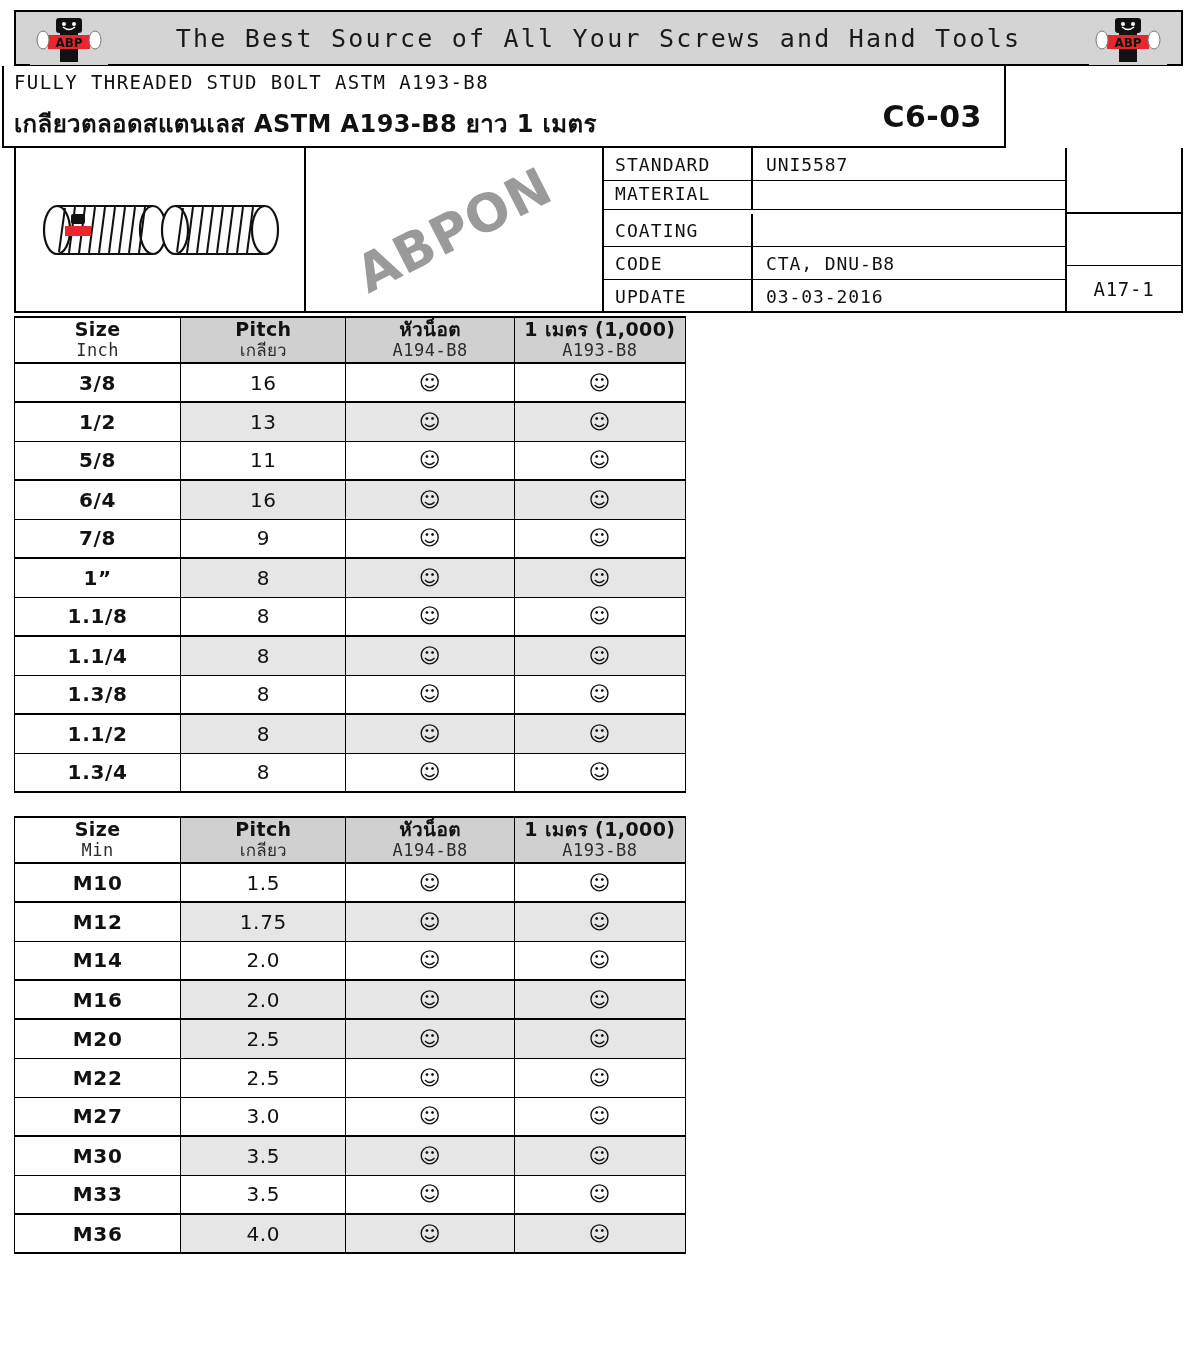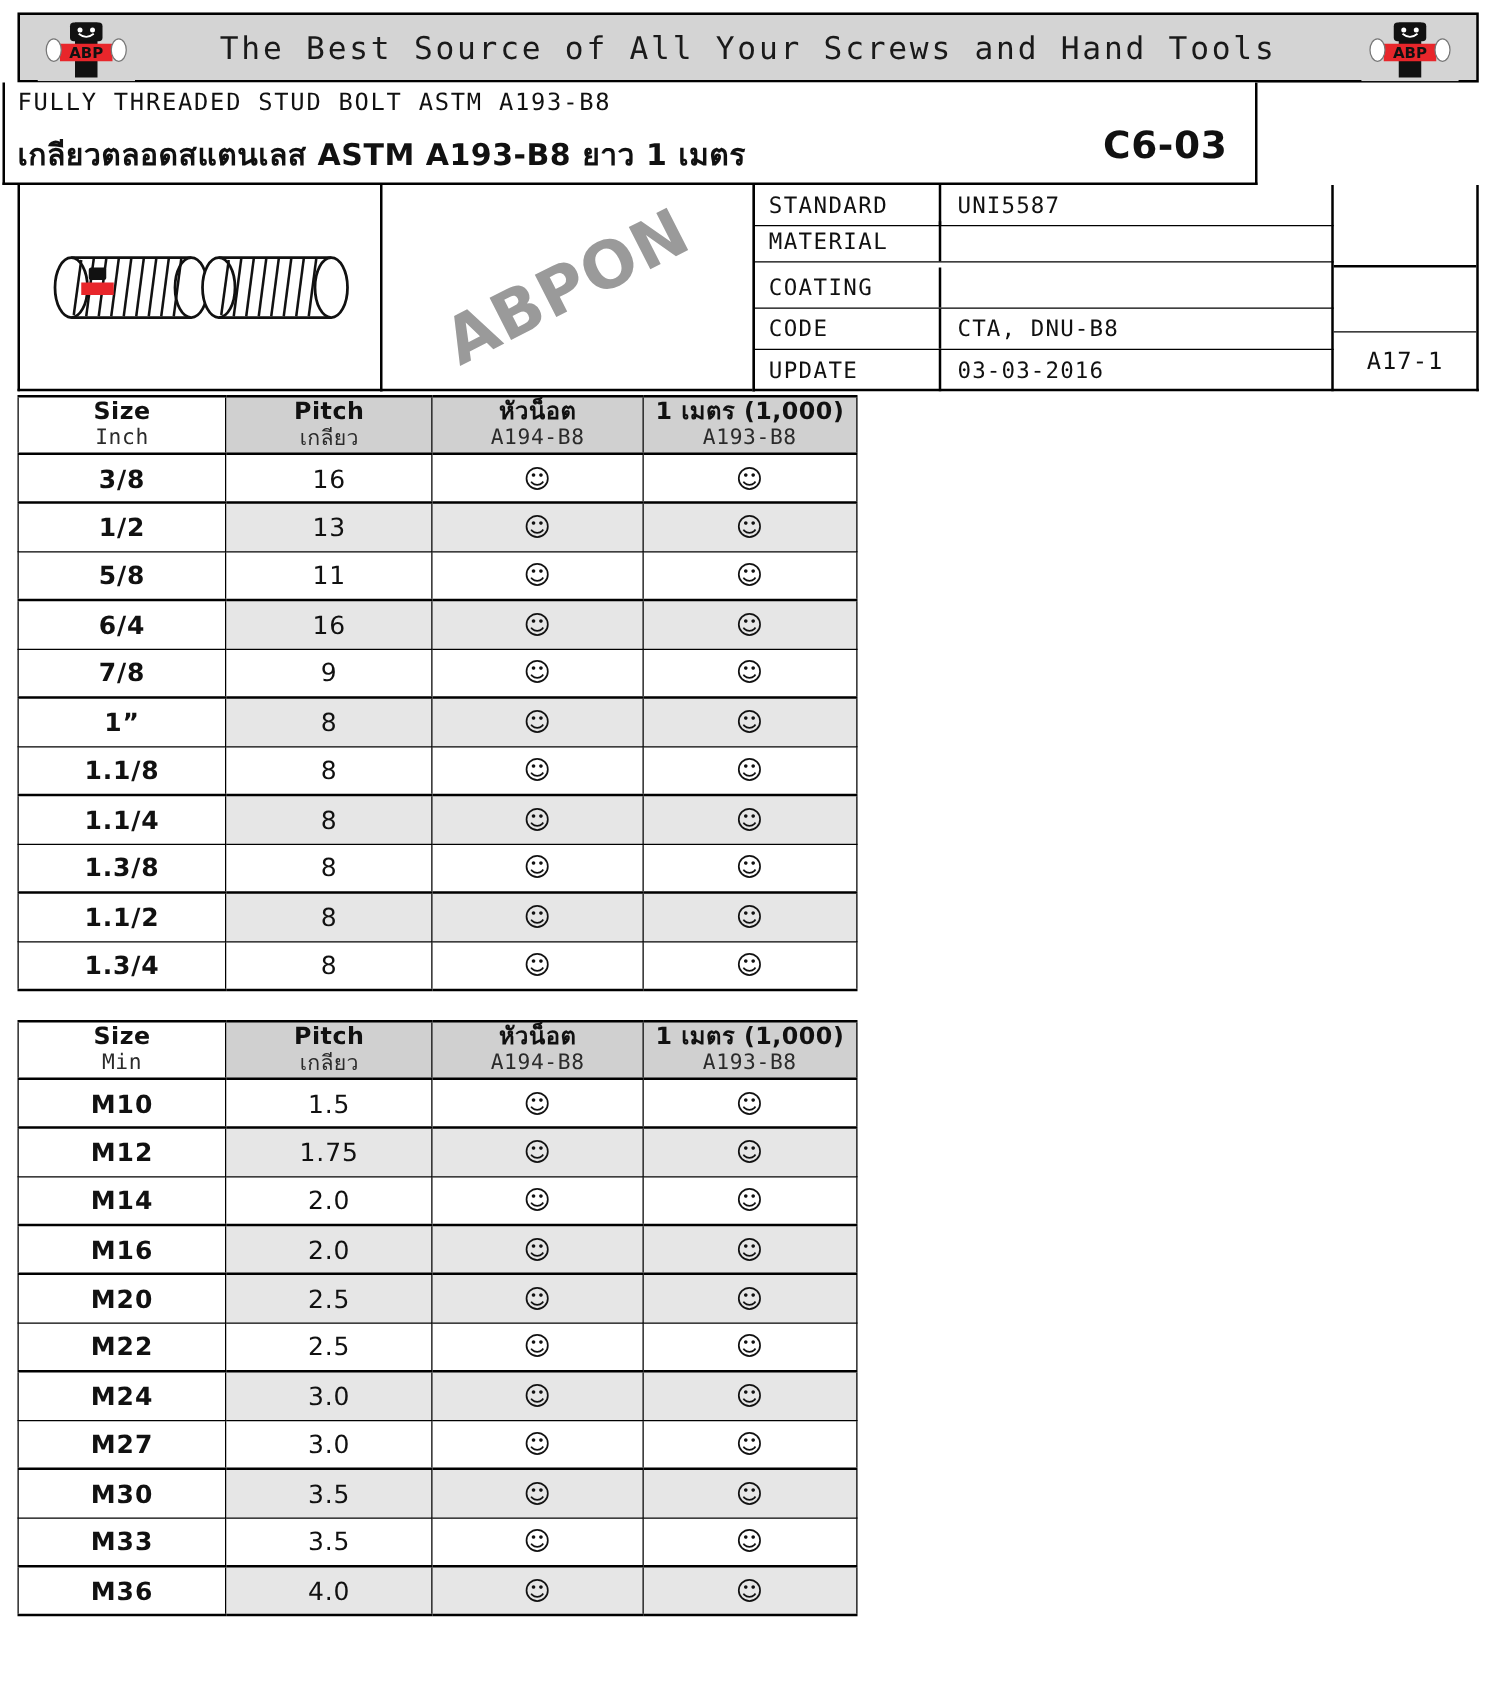--- a/index.html
+++ b/index.html
@@ -520,26 +520,20 @@
         <td class="c-pitch">2.5</td>
         <td class="c-nut"><span class="smiley">☺</span></td>
         <td class="c-rod"><span class="smiley">☺</span></td>
       </tr>
       <tr>
         <td class="c-size">M22</td>
         <td class="c-pitch">2.5</td>
         <td class="c-nut"><span class="smiley">☺</span></td>
         <td class="c-rod"><span class="smiley">☺</span></td>
       </tr>
-      <tr class="shade thickline">
-        <td class="c-size">M24</td>
-        <td class="c-pitch">3.0</td>
-        <td class="c-nut"><span class="smiley">☺</span></td>
-        <td class="c-rod"><span class="smiley">☺</span></td>
-      </tr>
       <tr>
         <td class="c-size">M27</td>
         <td class="c-pitch">3.0</td>
         <td class="c-nut"><span class="smiley">☺</span></td>
         <td class="c-rod"><span class="smiley">☺</span></td>
       </tr>
       <tr class="shade thickline">
         <td class="c-size">M30</td>
         <td class="c-pitch">3.5</td>
         <td class="c-nut"><span class="smiley">☺</span></td>

